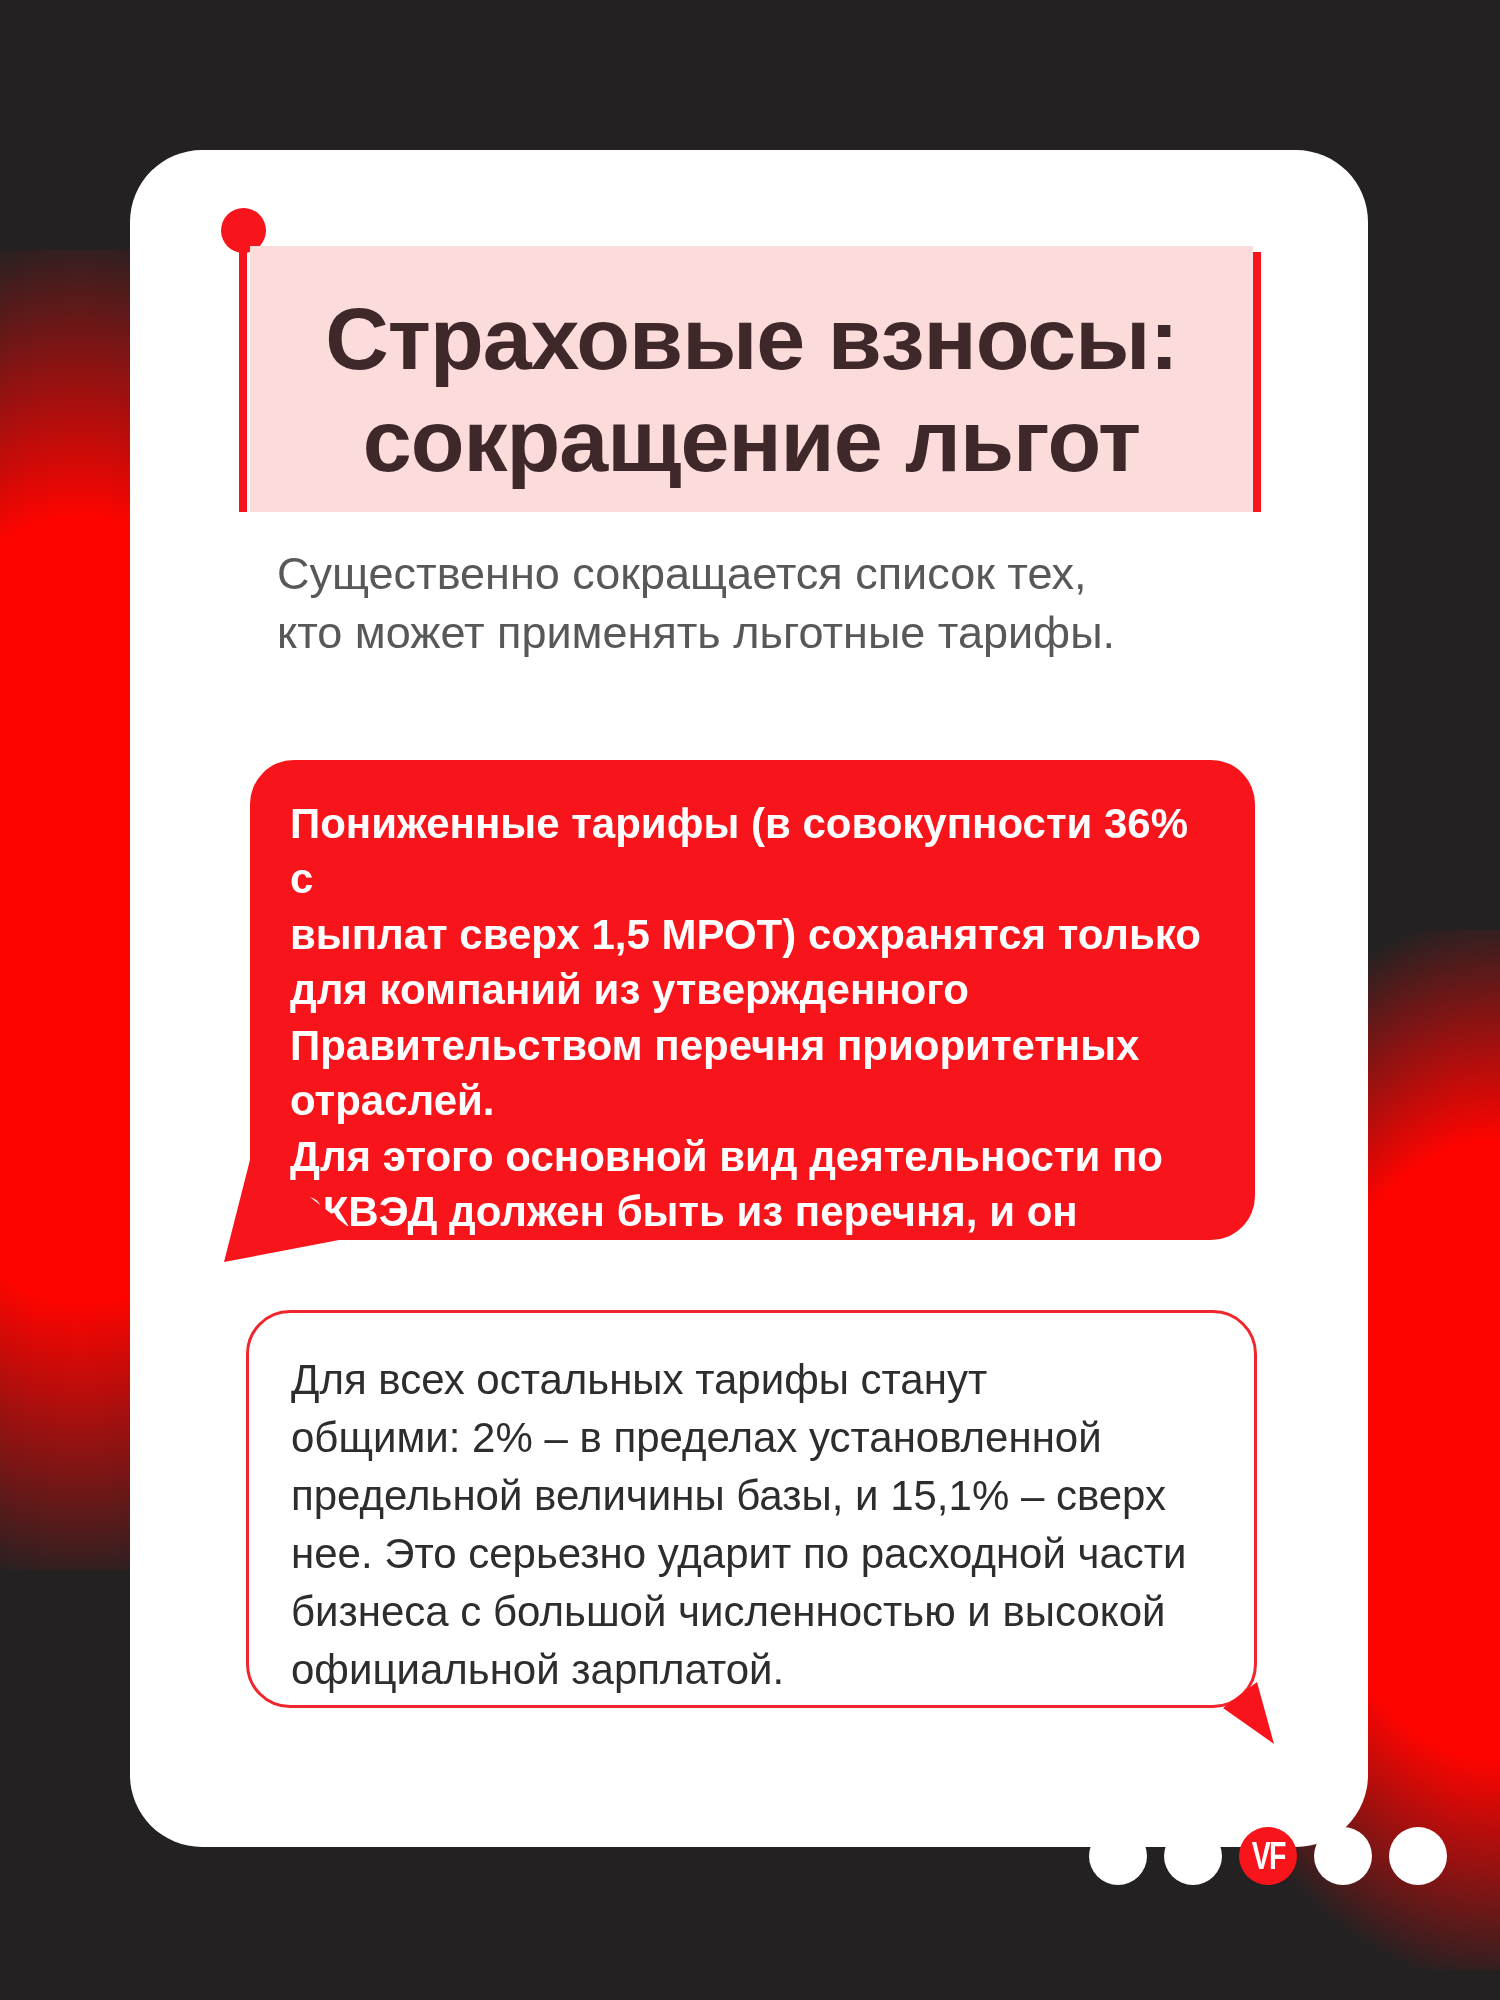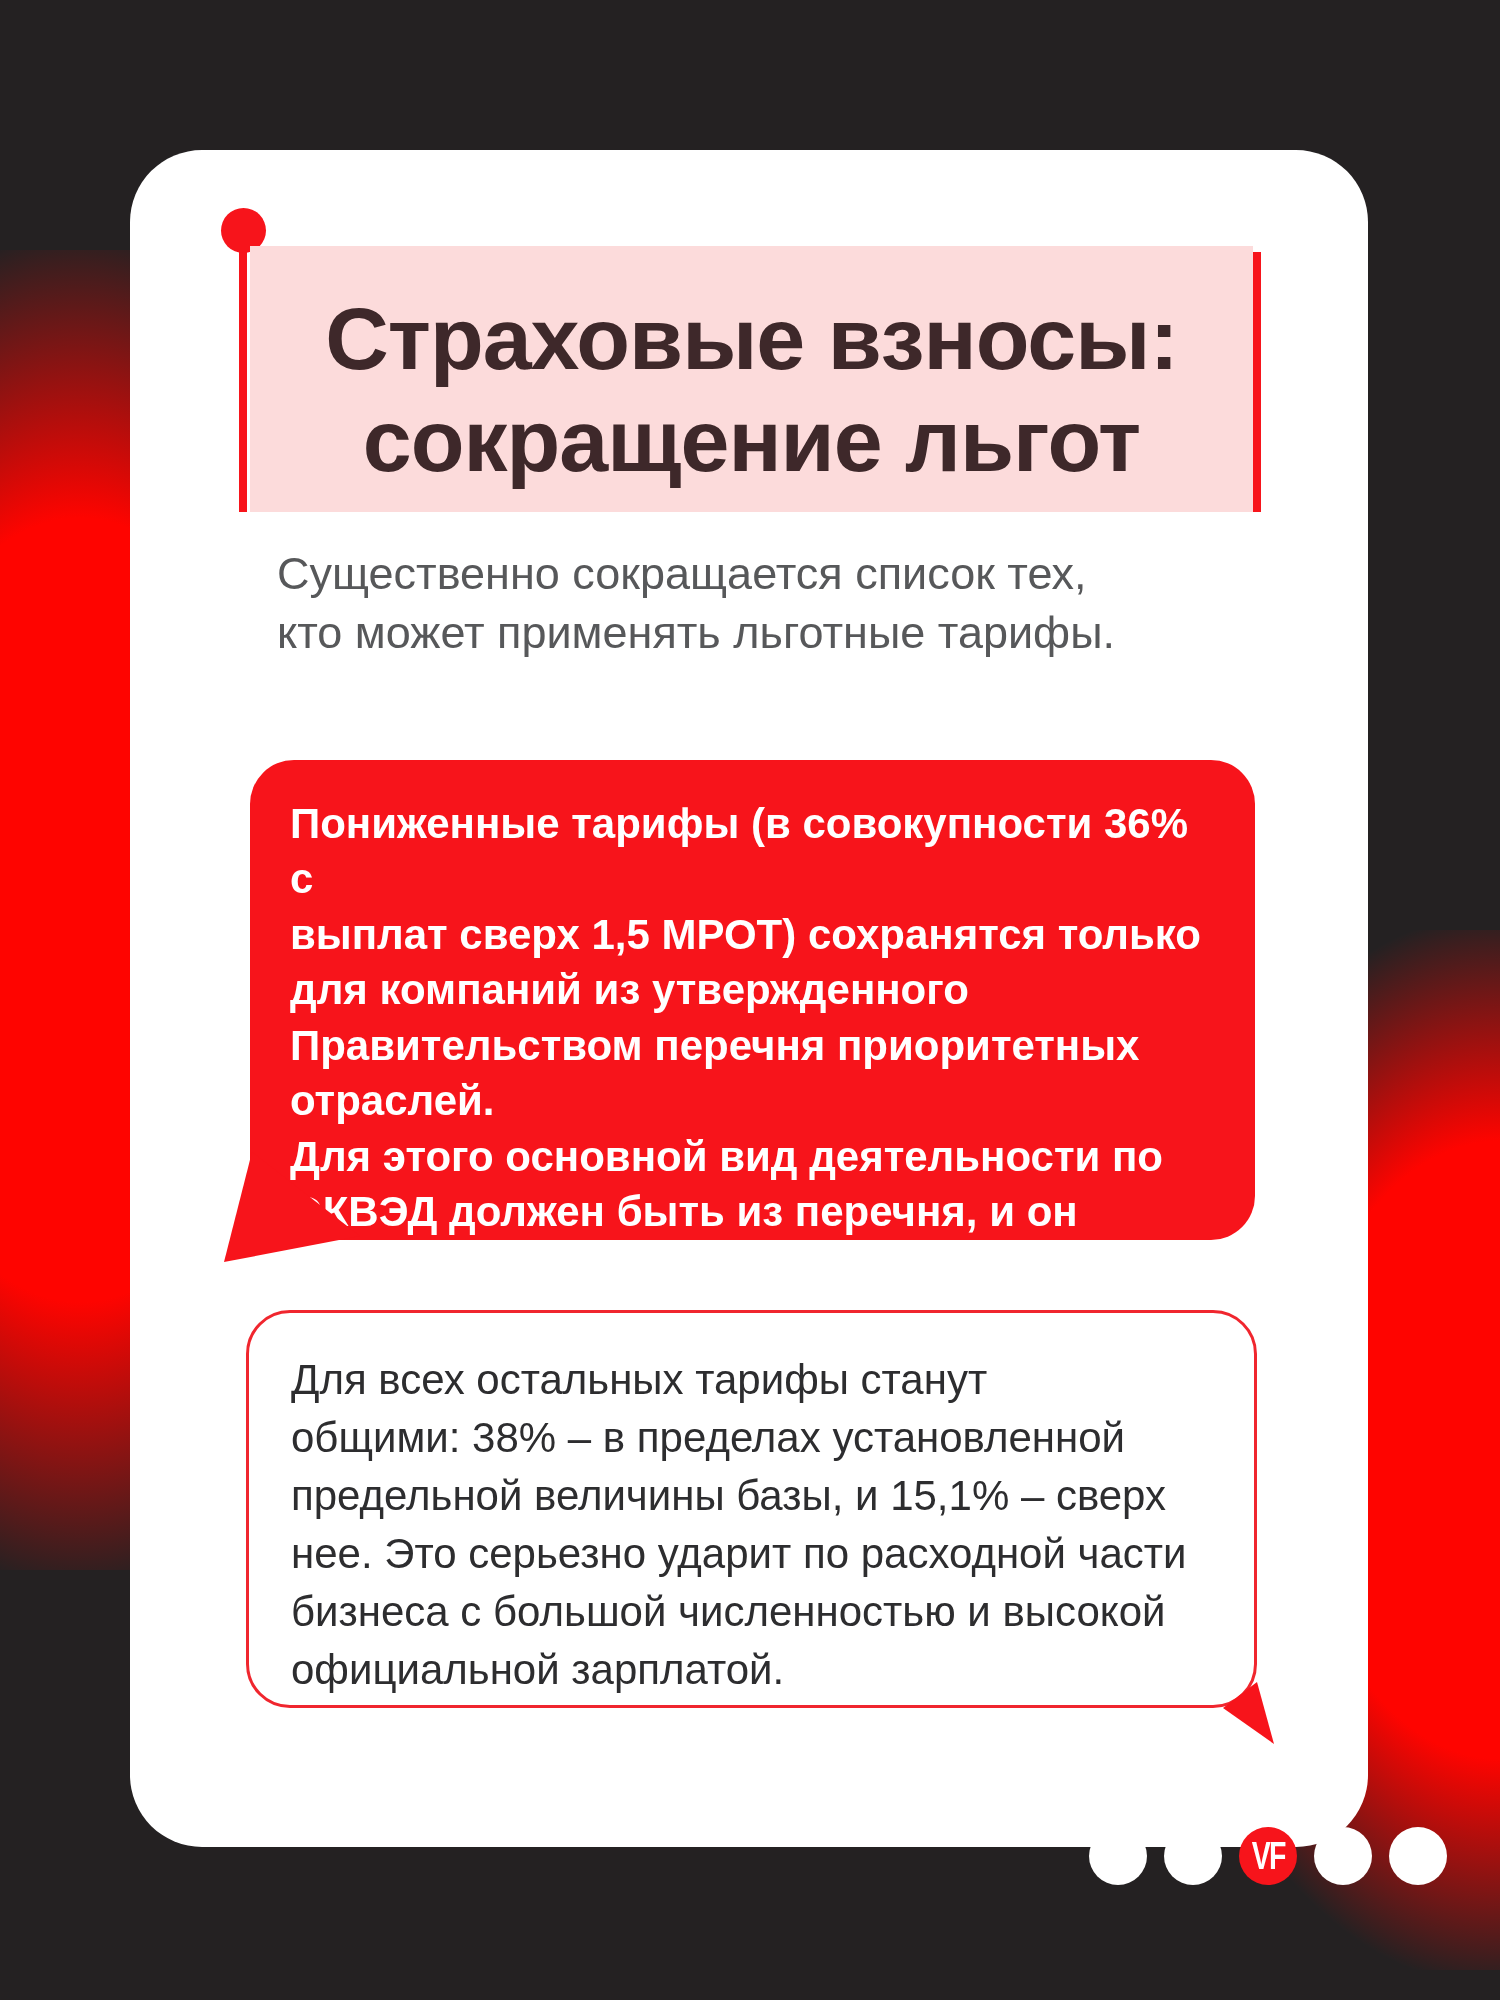--- a/index.html
+++ b/index.html
@@ -112,21 +112,21 @@
 Для этого основной вид деятельности по
 ОКВЭД должен быть из перечня, и он должен
 давать не менее 70% доходов.</p>
   </div>
   <svg class="bubble-tail tail-left" width="170" height="140" viewBox="0 0 170 140">
     <polygon points="42,12 14,122 150,96" fill="#f7141b"></polygon>
   </svg>
 
   <div class="outline-bubble">
     <p class="outline-bubble-text">Для всех остальных тарифы станут
-общими: 38% – в пределах установленной
+общими: 2% – в пределах установленной
 предельной величины базы, и 15,1% – сверх
 нее. Это серьезно ударит по расходной части
 бизнеса с большой численностью и высокой
 официальной зарплатой.</p>
   </div>
   <svg class="bubble-tail tail-right" width="90" height="90" viewBox="0 0 90 90">
     <polygon points="18,38 52,12 69,74" fill="#f7141b"></polygon>
   </svg>
 
   <div class="dots">

